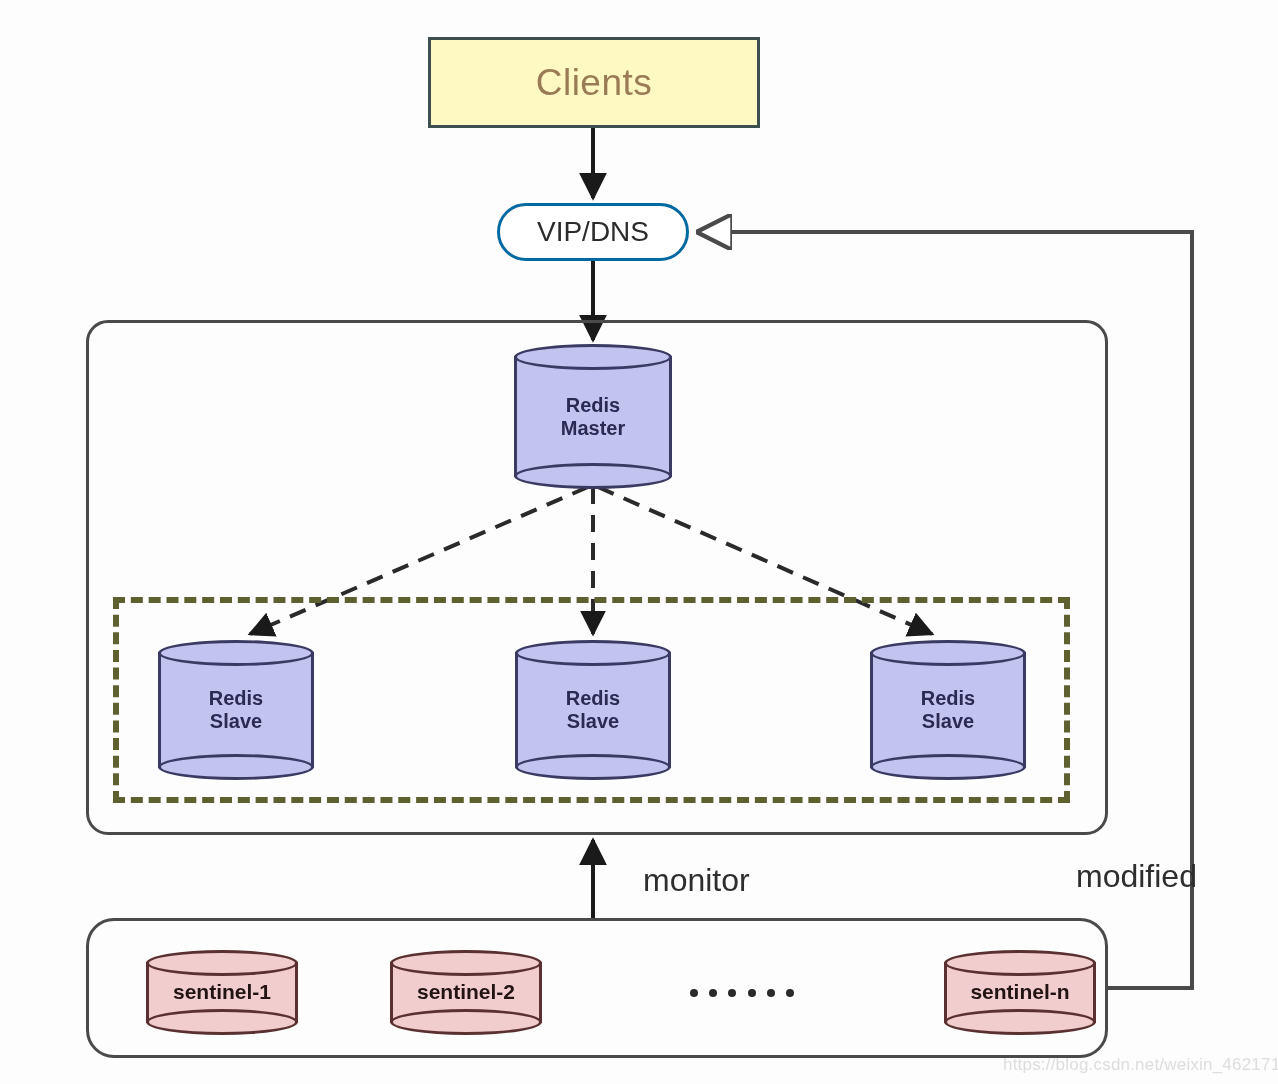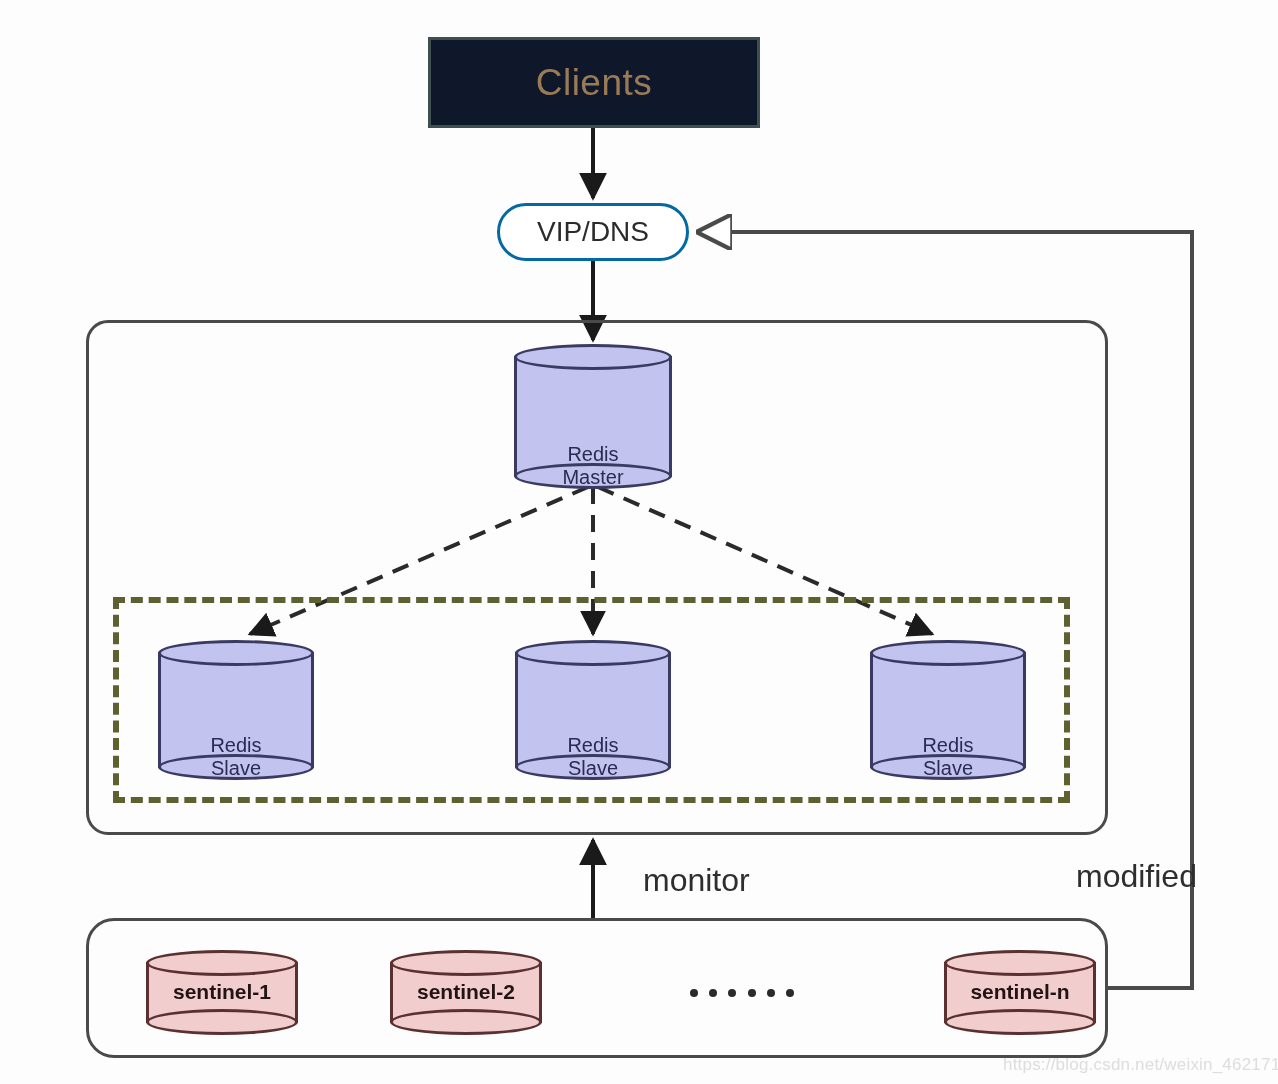--- a/index.html
+++ b/index.html
@@ -26,21 +26,21 @@
     pointer-events: none;
   }
 
   
   .clients-box {
     position: absolute;
     left: 428px;
     top: 37px;
     width: 332px;
     height: 91px;
-    background: #0f172a;
+    background: #fef9c3;
     border: 3px solid #3d4f4f;
     box-sizing: border-box;
     display: flex;
     align-items: center;
     justify-content: center;
   }
   .clients-label {
     font-size: 37px;
     color: #9b7b56;
     letter-spacing: 0.5px;
@@ -150,21 +150,21 @@
     align-items: center;
     justify-content: center;
     text-align: center;
     line-height: 1.15;
   }
 
   
   .cyl.redis .body   { background: #c3c3ef; border-color: #3a3a63; }
   .cyl.redis .bottom { background: #c3c3ef; border-color: #3a3a63; }
   .cyl.redis .top    { background: #c3c3ef; border-color: #3a3a63; }
-  .cyl.redis .cap-text { color: #2a2a52; font-size: 20px; font-weight: 400; justify-content: flex-end; }
+  .cyl.redis .cap-text { color: #2a2a52; font-size: 20px; font-weight: 700; }
 
   
   .cyl.sentinel .body   { background: #f2cdcd; border-color: #5b3030; }
   .cyl.sentinel .bottom { background: #f2cdcd; border-color: #5b3030; }
   .cyl.sentinel .top    { background: #f2cdcd; border-color: #5b3030; }
   .cyl.sentinel .cap-text { color: #231414; font-size: 21px; font-weight: 700; }
 
   
   .edge-label {
     position: absolute;

